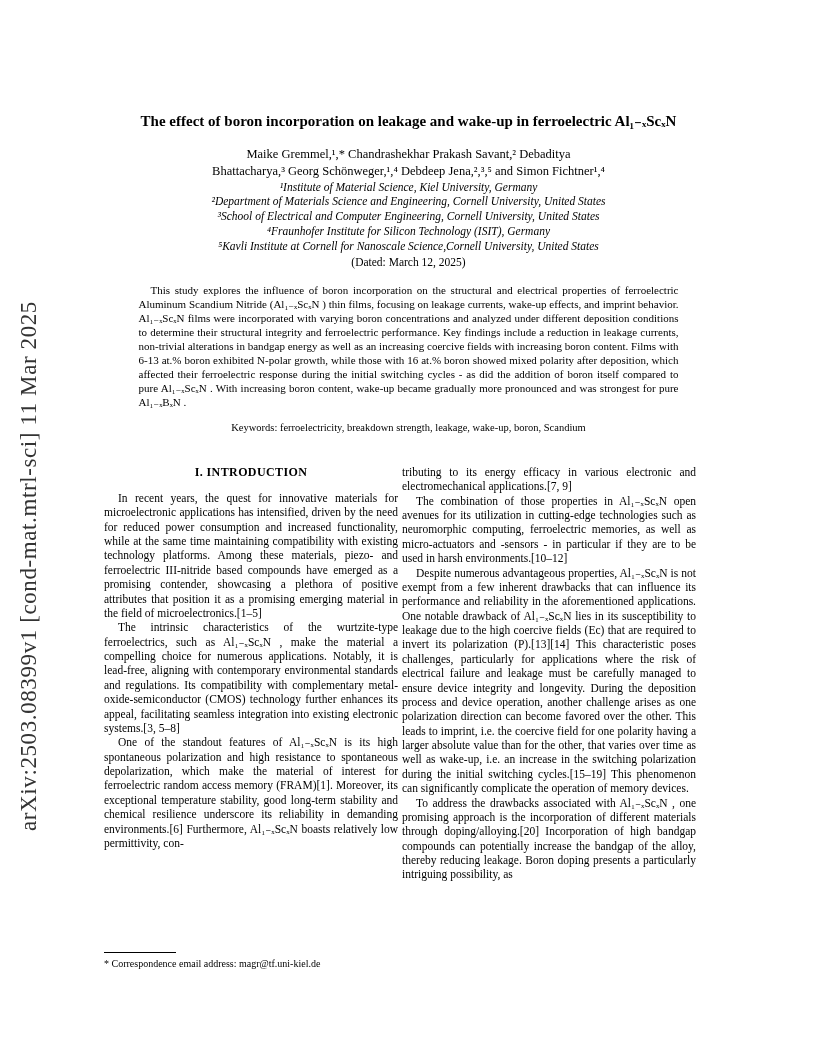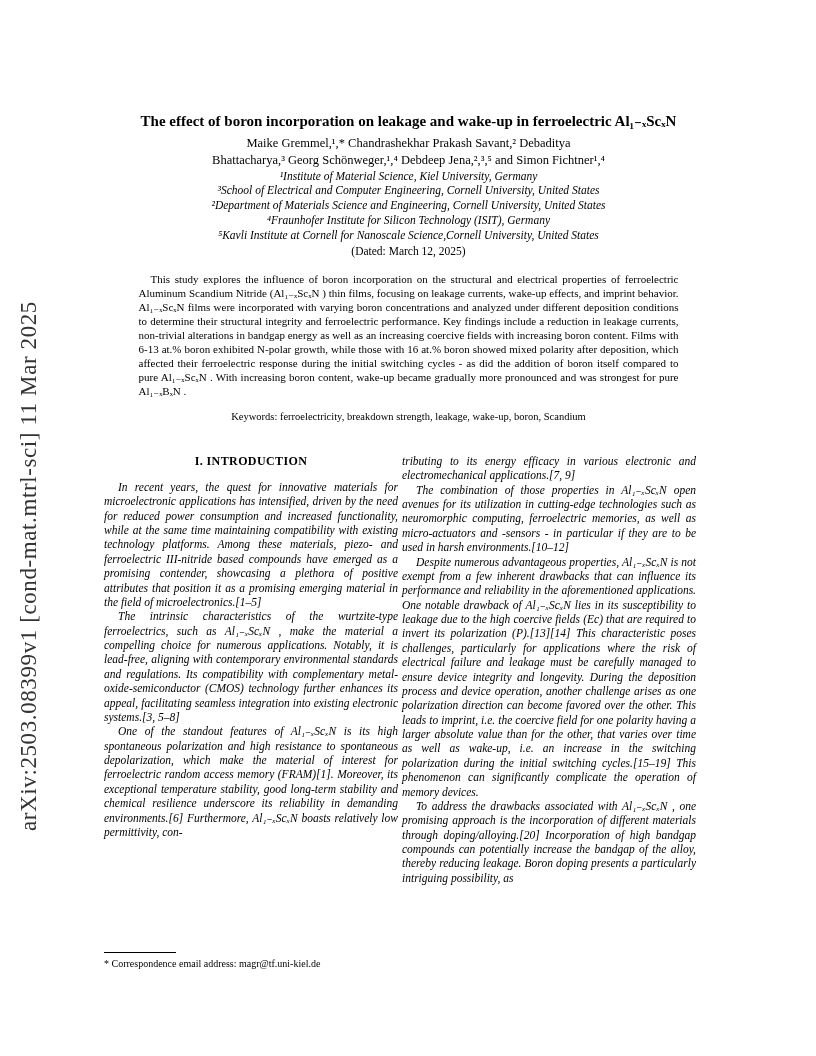--- a/index.html
+++ b/index.html
@@ -36,21 +36,21 @@
   }
 
   .paper-title {
     font-size: 15px;
     font-weight: bold;
     text-align: center;
     line-height: 1.25;
   }
 
   .authors {
-    margin-top: 4px;
+    margin-top: 15px;
     font-size: 12.5px;
     text-align: center;
     line-height: 1.35;
   }
 
   .affiliations {
     margin-top: 0;
     font-size: 11.5px;
     font-style: italic;
     text-align: center;
@@ -97,21 +97,20 @@
     letter-spacing: 0.4px;
     margin-bottom: 11px;
   }
 
   .col p {
     font-size: 11.5px;
     line-height: 1.25;
     text-align: justify;
     text-indent: 14px;
     hyphens: auto;
-    font-style: italic;
     -webkit-hyphens: auto;
   }
 
   .col p.no-indent { text-indent: 0; }
 
   .footnote {
     position: absolute;
     left: 104px;
     bottom: 86px;
     width: 294px;
@@ -137,22 +136,22 @@
 
     <h1 class="paper-title">The effect of boron incorporation on leakage and wake-up in ferroelectric Al₁₋ₓScₓN</h1>
 
     <div class="authors">
       <div>Maike Gremmel,¹,* Chandrashekhar Prakash Savant,² Debaditya</div>
       <div>Bhattacharya,³ Georg Schönweger,¹,⁴ Debdeep Jena,²,³,⁵ and Simon Fichtner¹,⁴</div>
     </div>
 
     <div class="affiliations">
       <div>¹Institute of Material Science, Kiel University, Germany</div>
+      <div>²Department of Materials Science and Engineering, Cornell University, United States</div>
       <div>³School of Electrical and Computer Engineering, Cornell University, United States</div>
-      <div>²Department of Materials Science and Engineering, Cornell University, United States</div>
       <div>⁴Fraunhofer Institute for Silicon Technology (ISIT), Germany</div>
       <div>⁵Kavli Institute at Cornell for Nanoscale Science,Cornell University, United States</div>
     </div>
 
     <div class="dated">(Dated: March 12, 2025)</div>
 
     <div class="abstract">This study explores the influence of boron incorporation on the structural and electrical properties of ferroelectric Aluminum Scandium Nitride (Al₁₋ₓScₓN ) thin films, focusing on leakage currents, wake-up effects, and imprint behavior. Al₁₋ₓScₓN films were incorporated with varying boron concentrations and analyzed under different deposition conditions to determine their structural integrity and ferroelectric performance. Key findings include a reduction in leakage currents, non-trivial alterations in bandgap energy as well as an increasing coercive fields with increasing boron content. Films with 6-13 at.% boron exhibited N-polar growth, while those with 16 at.% boron showed mixed polarity after deposition, which affected their ferroelectric response during the initial switching cycles - as did the addition of boron itself compared to pure Al₁₋ₓScₓN . With increasing boron content, wake-up became gradually more pronounced and was strongest for pure Al₁₋ₓBₓN .</div>
 
     <div class="keywords">Keywords: ferroelectricity, breakdown strength, leakage, wake-up, boron, Scandium</div>
 

